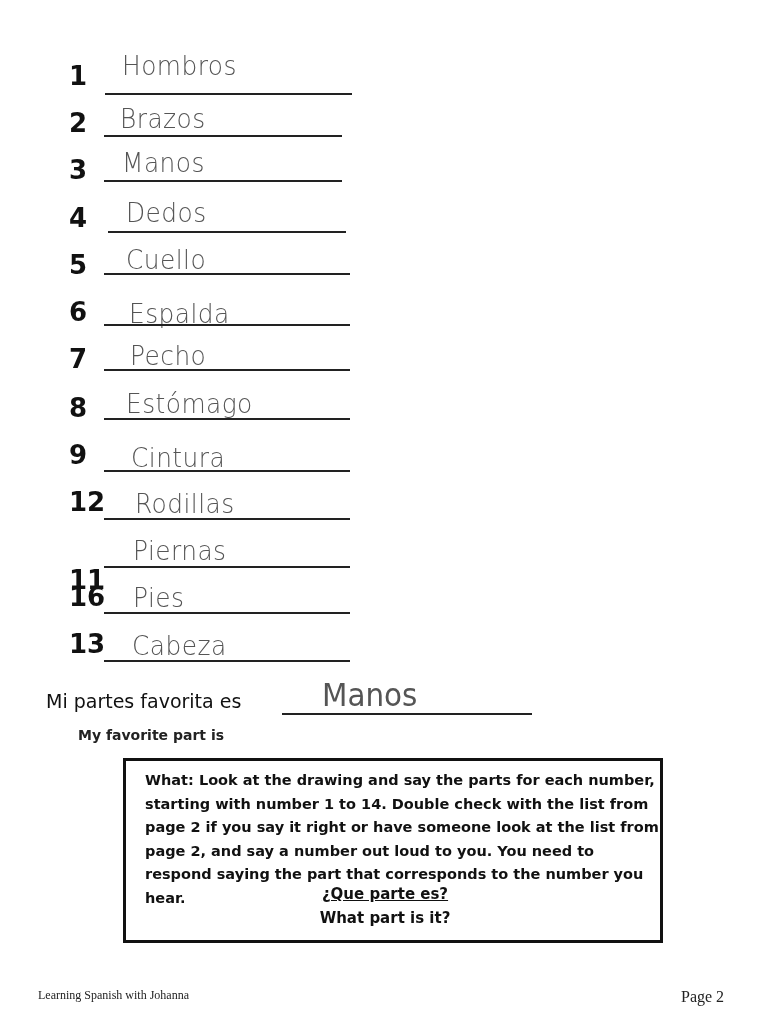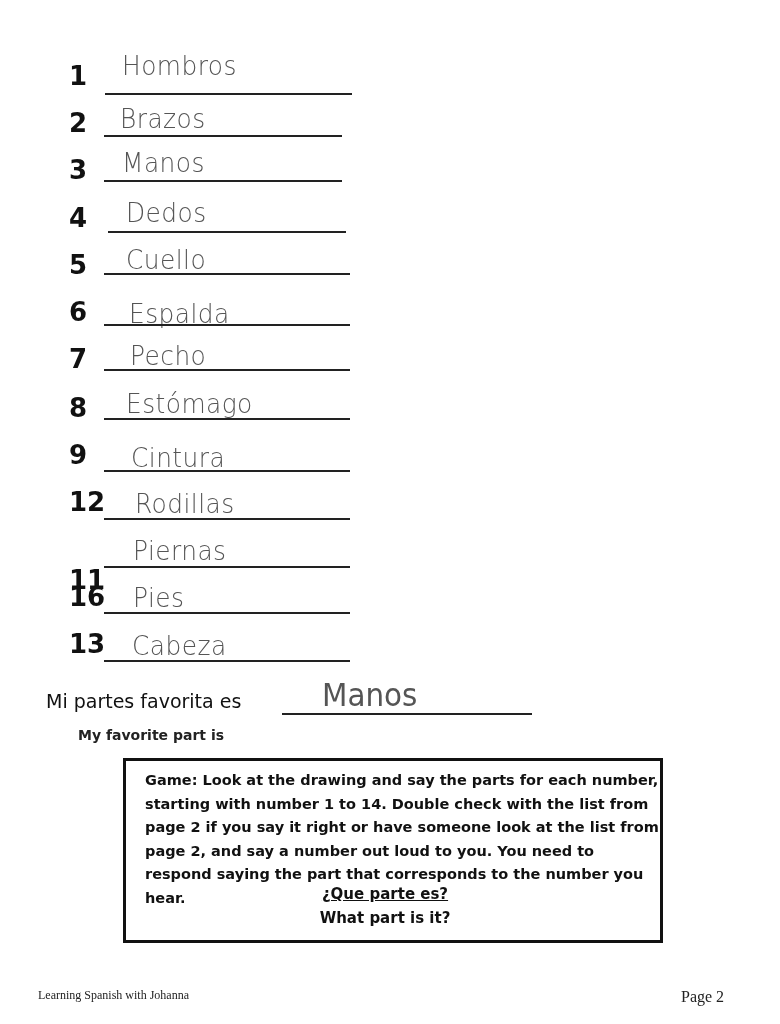--- a/index.html
+++ b/index.html
@@ -77,18 +77,18 @@
   <div class="hw" style="left:132px;top:630px">Cabeza</div>
   <div class="line" style="left:104px;top:660px;width:246px"></div>
 </div>
 
 <div class="fav-label">Mi partes favorita es</div>
 <div class="fav-hw">Manos</div>
 <div class="fav-line"></div>
 <div class="fav-sub">My favorite part is</div>
 
 <div class="game-box"></div>
-<div class="game-text"><b>Game:</b> <span>Look at the drawing and say the parts for each number, starting with number 1 to 14. Double check with the list from page 2 if you say it right or have someone look at the list from page 2, and say a number out loud to you. You need to respond saying the part that corresponds to the number you hear.</span></div>
+<div class="game-text"><b>What:</b> <span>Look at the drawing and say the parts for each number, starting with number 1 to 14. Double check with the list from page 2 if you say it right or have someone look at the list from page 2, and say a number out loud to you. You need to respond saying the part that corresponds to the number you hear.</span></div>
 <div class="q1"><span>¿Que parte es?</span></div>
 <div class="q2"><span>What part is it?</span></div>
 
 <div class="footer-left">Learning Spanish with Johanna</div>
 <div class="footer-right">Page 2</div>
 
 </body></html>

